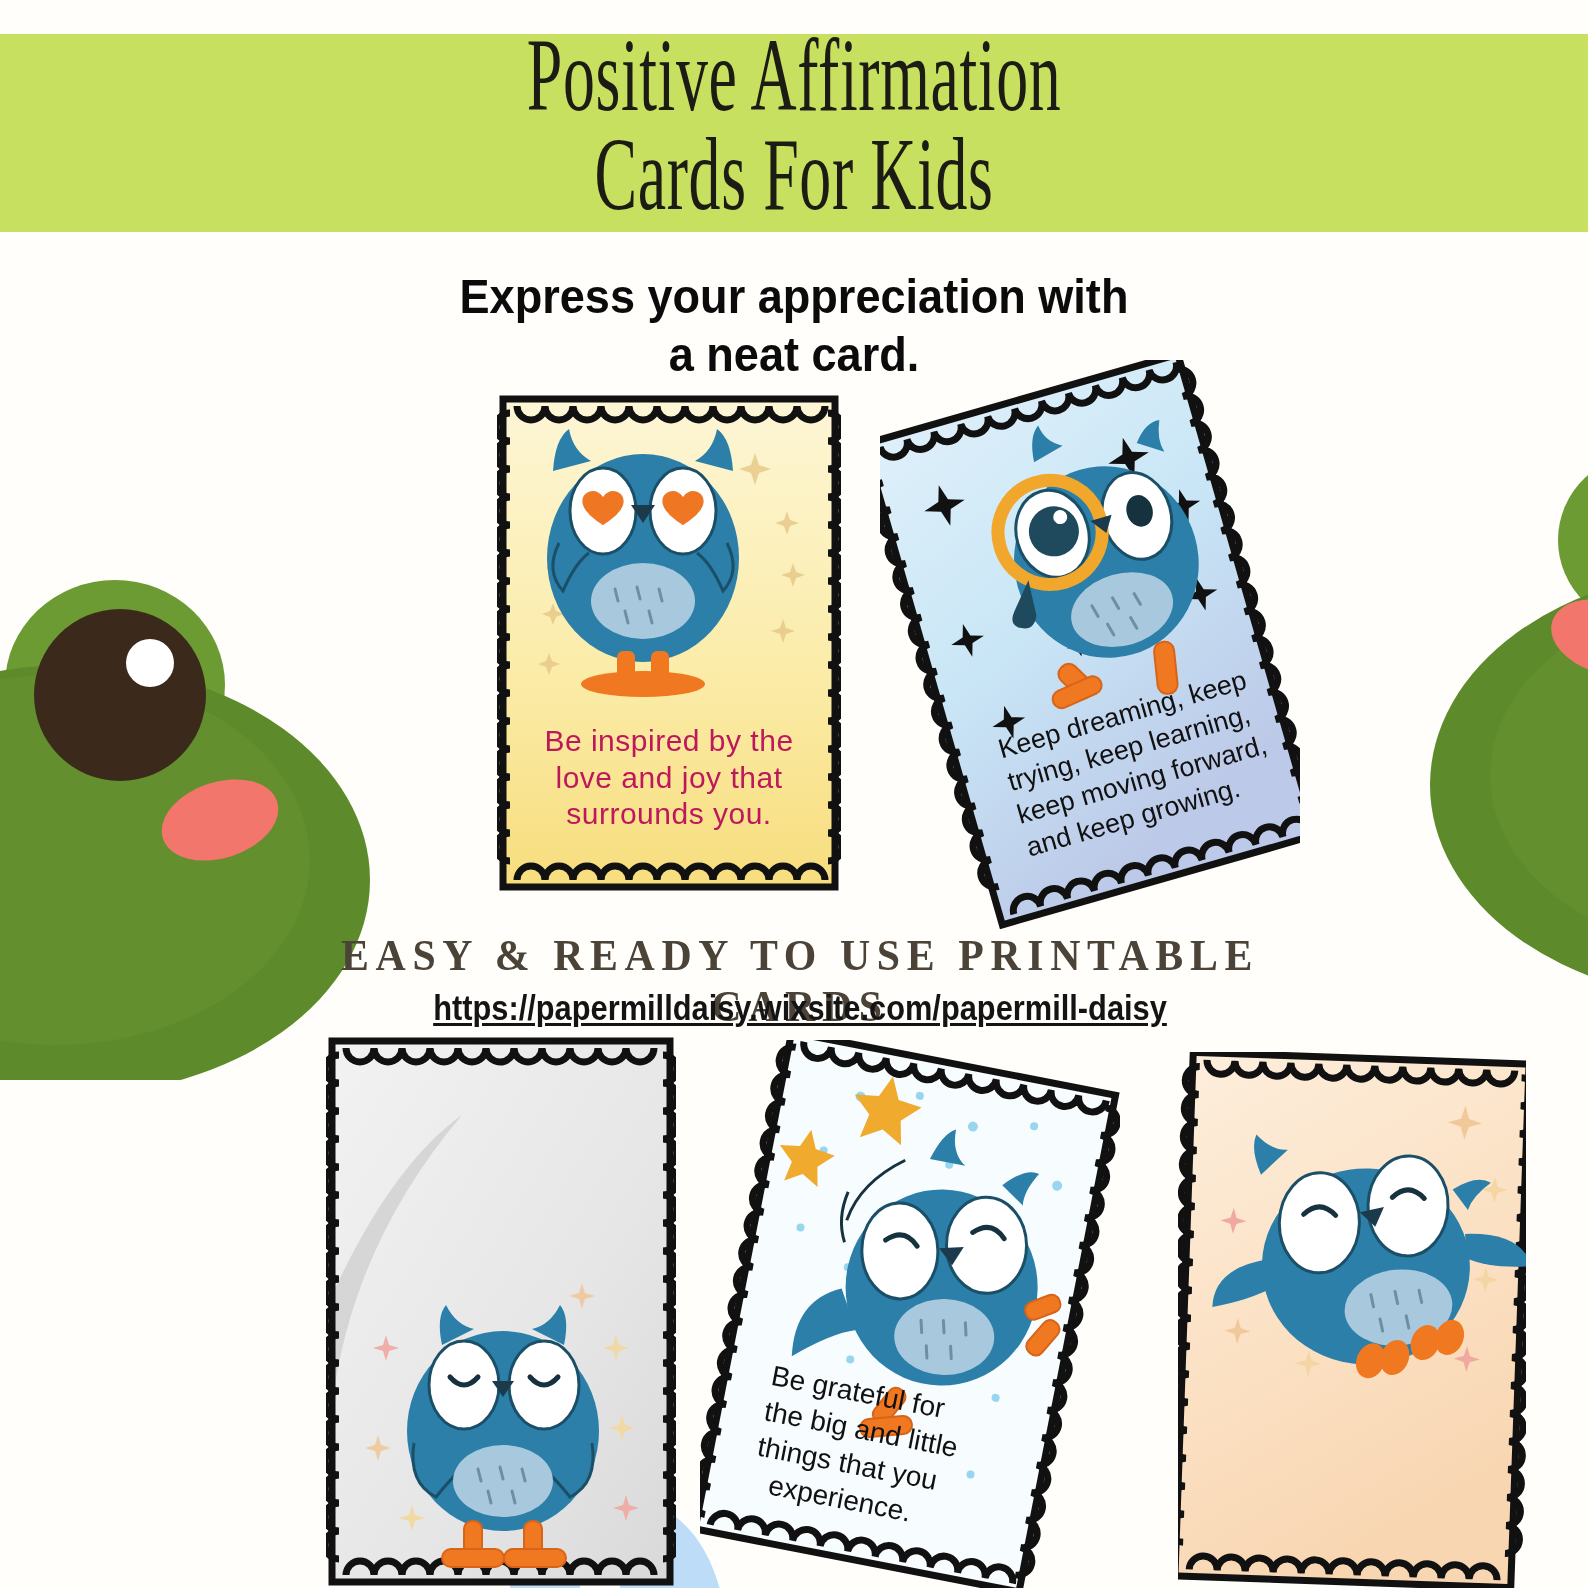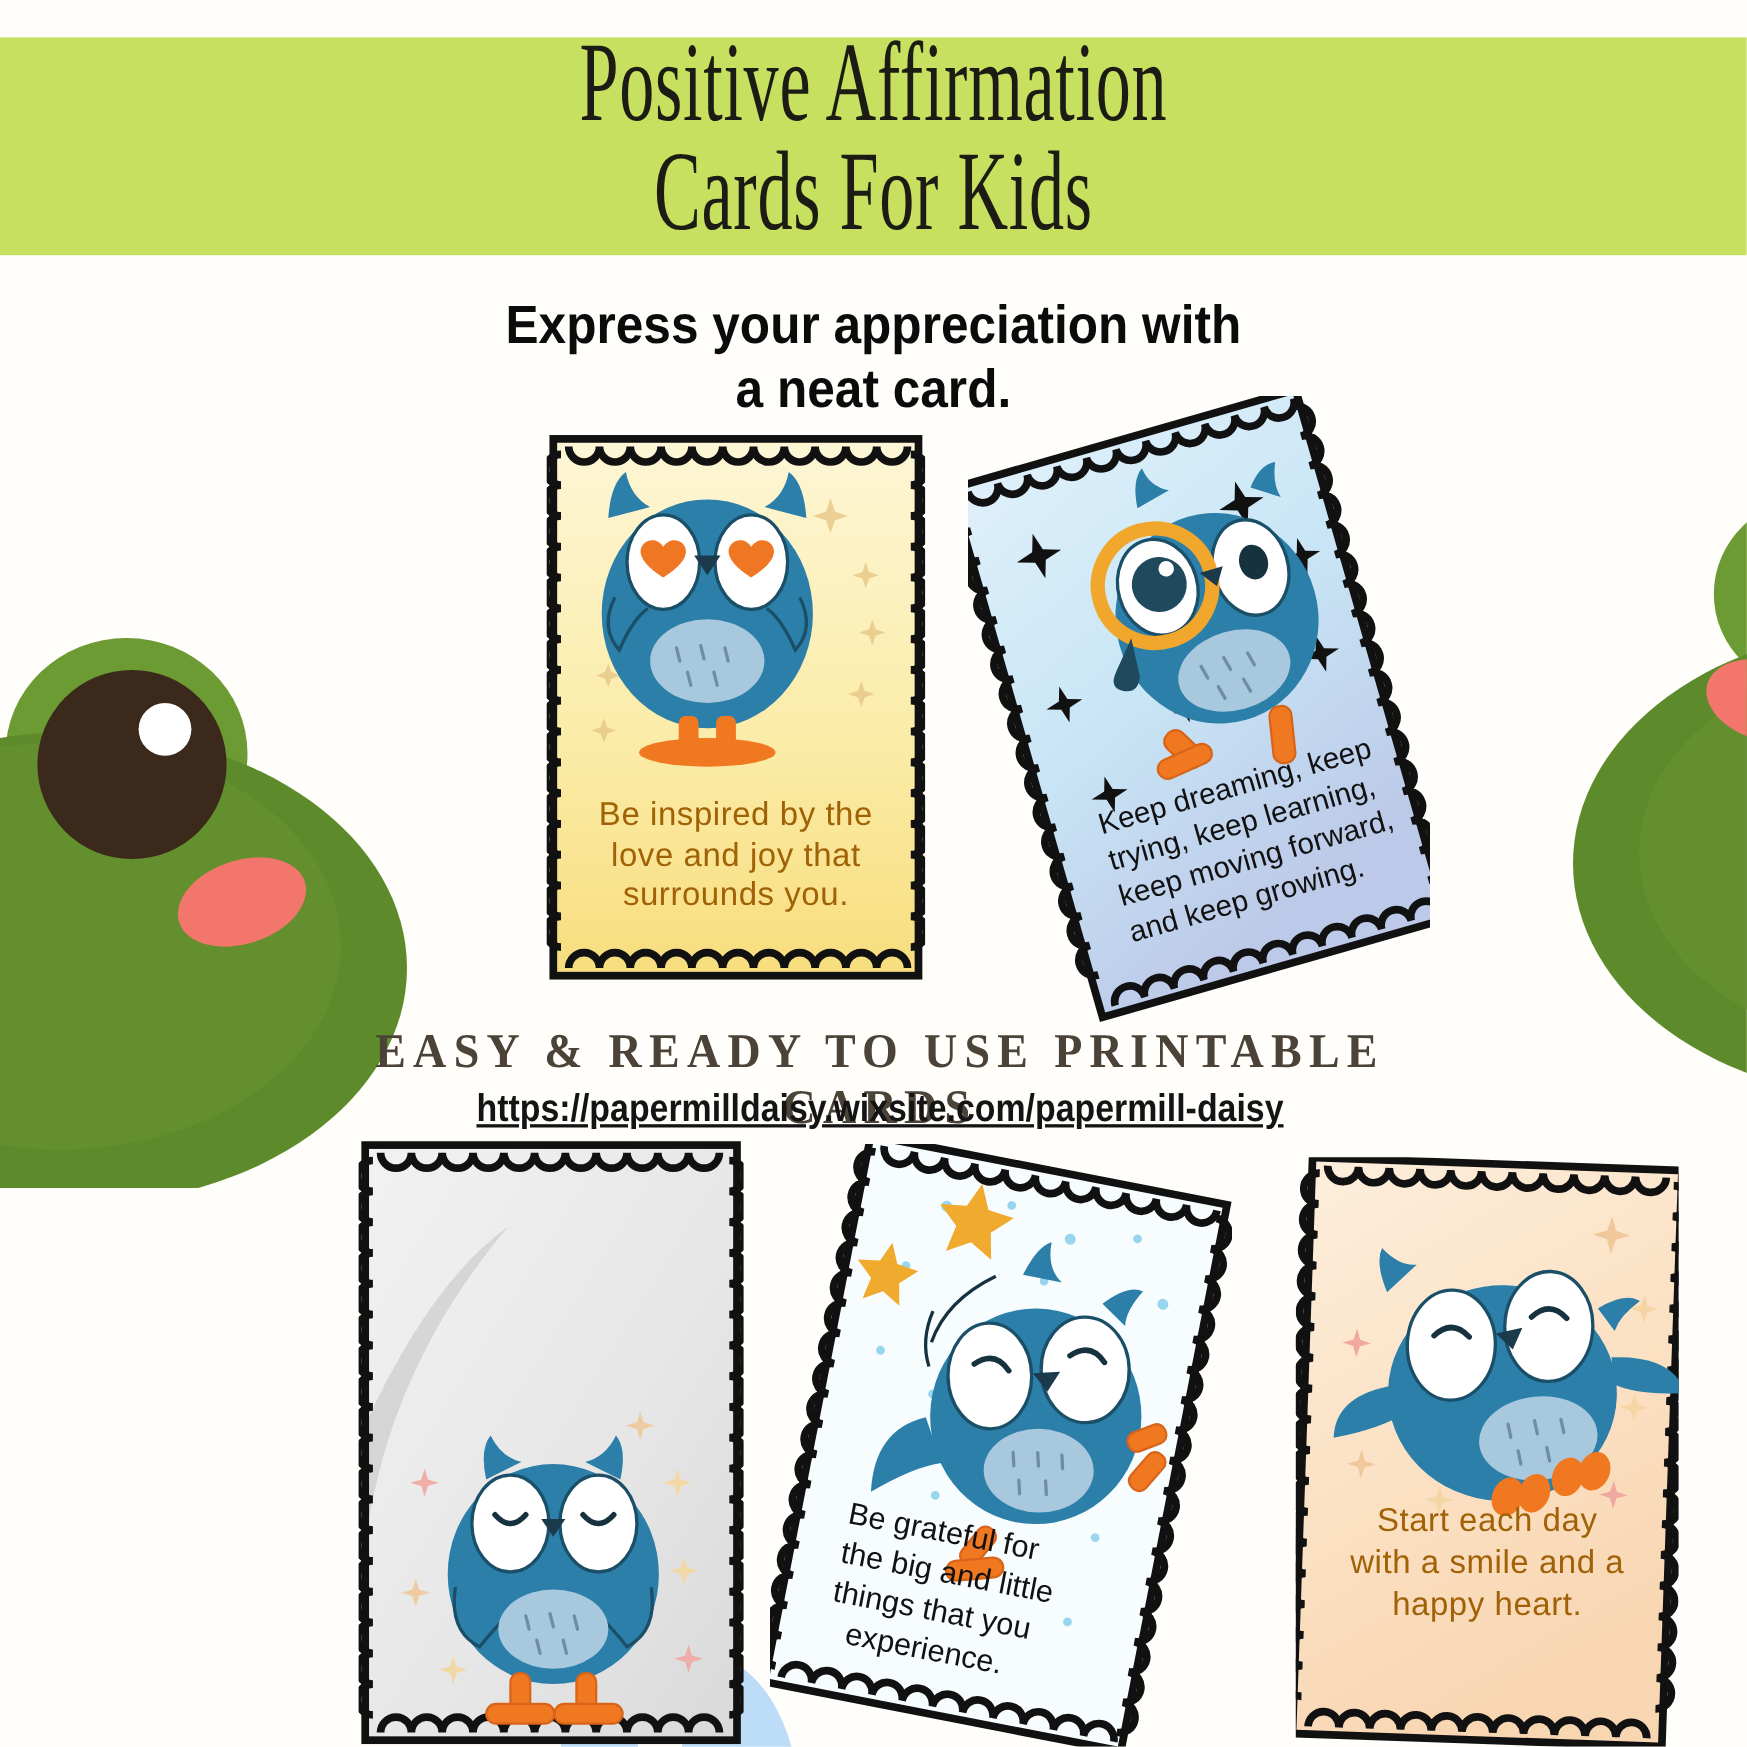--- a/index.html
+++ b/index.html
@@ -90,21 +90,21 @@
   .frog-right{position:absolute;left:1395px;top:455px;width:420px;height:560px;z-index:5;}
   .blue-blob{position:absolute;left:470px;top:1500px;width:290px;height:150px;z-index:6;}
 
   
   .card{position:absolute;z-index:20;}
   .card svg{display:block;}
   .card-text{
     position:absolute;
     text-align:center;
     font-family:"Liberation Sans", sans-serif;
-    color:#a16207;
+    color:#be185d;
     white-space:pre-line;
     letter-spacing:0.5px;
   }
 
   #card1{left:497px;top:393px;width:344px;height:500px;}
   #card1 .card-text{left:22px;top:330px;width:300px;font-size:30px;line-height:1.22;}
 
   #card2{left:880px;top:360px;width:420px;height:580px;}
   #card3{left:326px;top:1035px;width:350px;height:553px;}
   #card3 .card-text{left:16px;top:76px;width:318px;font-size:29px;line-height:1.26;}
@@ -446,23 +446,20 @@
           </g>
           <g fill="#f07820">
             <ellipse cx="160" cy="248" rx="14" ry="18" transform="rotate(20 160 248)"></ellipse>
             <ellipse cx="184" cy="244" rx="14" ry="18" transform="rotate(20 184 244)"></ellipse>
             <ellipse cx="214" cy="228" rx="14" ry="18" transform="rotate(20 214 228)"></ellipse>
             <ellipse cx="238" cy="222" rx="14" ry="18" transform="rotate(20 238 222)"></ellipse>
           </g>
         </g>
       </g>
     </svg>
-    <div class="card-text">Start each day
-with a smile and a
-happy heart.</div>
   </div>
 
   <div class="blue-blob">
     <svg viewBox="0 0 290 150" width="290" height="150">
       <path d="M170 0 q 80 20 90 150 l-110 0 l0 -90 l-40 0 l0 40 l-70 0 l0 -60 l40 0 q 40 -40 90 -40 z" fill="#bcdcf7"></path>
     </svg>
   </div>
 
   <div class="tagline">EASY &amp; READY TO USE PRINTABLE CARDS</div>
   <div class="url">https://papermilldaisy.wixsite.com/papermill-daisy</div>

